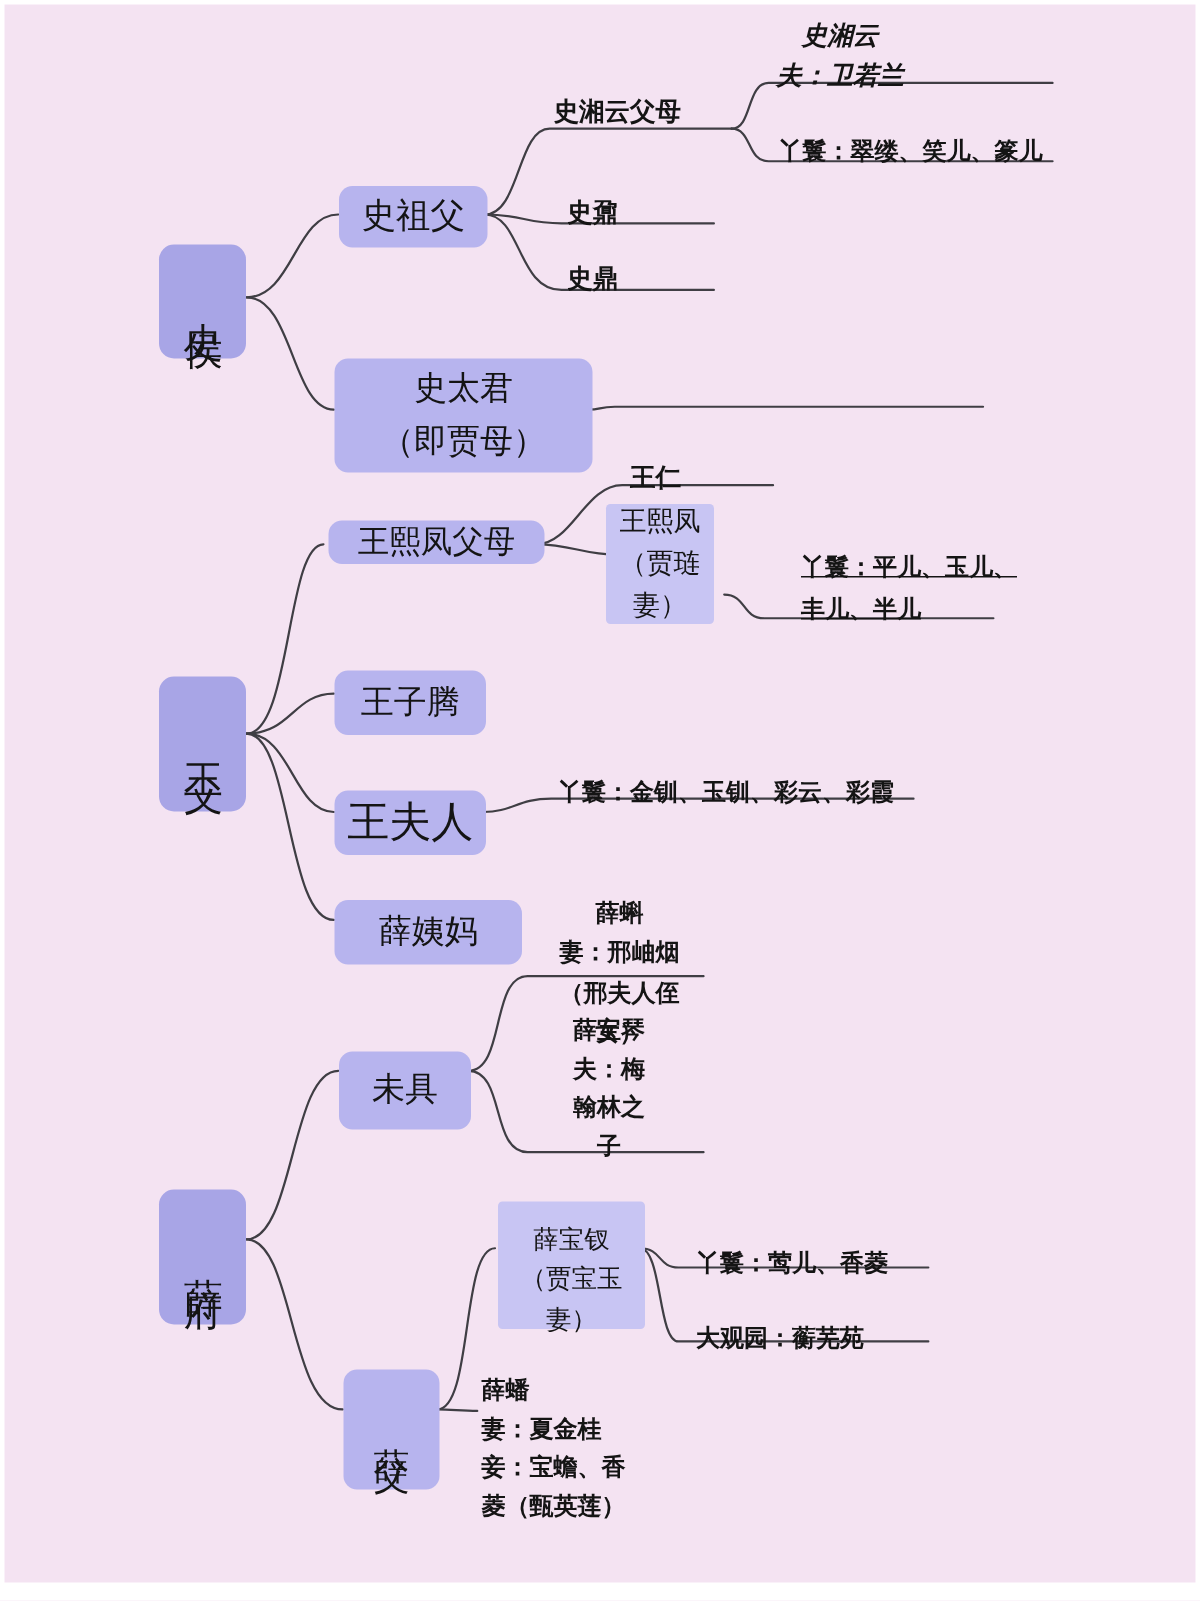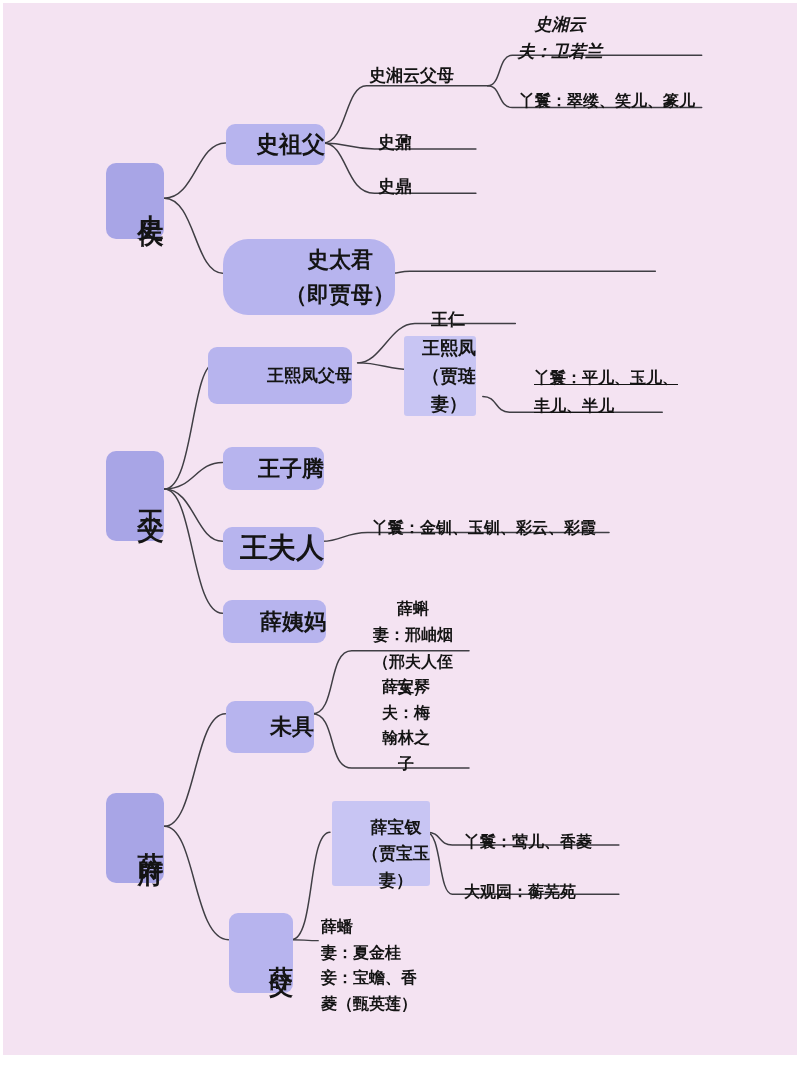--- a/index.html
+++ b/index.html
@@ -18,22 +18,22 @@
     background:var(--background);
     border-left:3px solid var(--frame);
     border-right:3px solid var(--frame);
     border-top:3px solid var(--frame);
     border-bottom:12px solid var(--frame);
     overflow:hidden;
   }
   svg.lines{position:absolute;left:0;top:0;width:100%;height:100%;pointer-events:none;}
   svg.lines path{fill:none;stroke:var(--line);stroke-width:1.5;stroke-linecap:round;}
   .node{
-    position:absolute;box-sizing:border-box;display:flex;align-items:center;justify-content:flex-end;
-    font-weight:bold;color:var(--text);z-index:2;
+    position:absolute;box-sizing:border-box;display:flex;align-items:center;justify-content:center;
+    font-weight:normal;color:var(--text);z-index:2;
   }
   .box{background:var(--child-box);border-radius:9px;}
   .root{background:var(--root-box);border-radius:10px;}
   .light{background:var(--light-box);border-radius:3px;}
   .label{position:absolute;font-weight:bold;color:var(--text);z-index:2;}
   .txt{white-space:pre-line;line-height:1.6;}
   .center{text-align:center;}
   .vertical .txt{writing-mode:vertical-rl;text-orientation:upright;letter-spacing:7px;line-height:1;}
 </style>
 </head>
@@ -74,66 +74,66 @@
   <div class="node root vertical" style="left:103px;top:448px;width:58px;height:90px;font-size:26px;">
     <span class="txt">王父</span>
   </div>
   <div class="node root vertical" style="left:103px;top:790px;width:58px;height:90px;font-size:26px;">
     <span class="txt">薛府</span>
   </div>
 
   <div class="node box" style="left:223px;top:121px;width:99px;height:41px;font-size:23px;">
     <span class="txt">史祖父</span>
   </div>
-  <div class="node box center" style="left:220px;top:236px;width:172px;height:76px;font-size:22px;border-radius:25px;">
+  <div class="node box center" style="left:220px;top:236px;width:172px;height:76px;font-size:22px;">
     <span class="txt">史太君
 （即贾母）</span>
   </div>
   <div class="label" style="left:366px;top:59px;font-size:17px;">
     <span class="txt">史湘云父母</span>
   </div>
   <div class="label center" style="left:497px;top:8px;width:120px;font-size:17px;font-style:italic;">
     <span class="txt">史湘云
 夫：卫若兰</span>
   </div>
   <div class="label" style="left:516px;top:85px;font-size:16px;">
     <span class="txt">丫鬟：翠缕、笑儿、篆儿</span>
   </div>
   <div class="label" style="left:375px;top:126px;font-size:17px;">
     <span class="txt">史鼐</span>
   </div>
   <div class="label" style="left:375px;top:170px;font-size:17px;">
     <span class="txt">史鼎</span>
   </div>
 
-  <div class="node box" style="left:205px;top:344px;width:144px;height:57px;font-size:17px;">
+  <div class="node box" style="left:216px;top:344px;width:144px;height:29px;font-size:21px;">
     <span class="txt">王熙凤父母</span>
   </div>
-  <div class="label" style="left:417px;top:303px;font-size:17px;margin-left:11px;">
+  <div class="label" style="left:417px;top:303px;font-size:17px;">
     <span class="txt">王仁</span>
   </div>
   <div class="node light center" style="left:401px;top:333px;width:72px;height:80px;font-size:18px;">
     <span class="txt" style="line-height:1.55;">王熙凤
 （贾琏
 妻）</span>
   </div>
   <div class="label" style="left:531px;top:361px;font-size:16px;">
     <span class="txt" style="line-height:1.75;text-decoration:underline;">丫鬟：平儿、玉儿、
 丰儿、半儿</span>
   </div>
   <div class="node box" style="left:220px;top:444px;width:101px;height:43px;font-size:22px;">
     <span class="txt">王子腾</span>
   </div>
   <div class="node box" style="left:220px;top:524px;width:101px;height:43px;font-size:28px;">
     <span class="txt">王夫人</span>
   </div>
   <div class="label" style="left:369px;top:512px;font-size:16px;">
     <span class="txt">丫鬟：金钏、玉钏、彩云、彩霞</span>
   </div>
-  <div class="node box" style="left:220px;top:597px;width:103px;height:43px;font-size:22px;">
+  <div class="node box" style="left:220px;top:597px;width:125px;height:43px;font-size:22px;">
     <span class="txt">薛姨妈</span>
   </div>
 
   <div class="node box" style="left:223px;top:698px;width:88px;height:52px;font-size:22px;">
     <span class="txt">未具</span>
   </div>
   <div class="label center" style="left:350px;top:593px;width:120px;font-size:16px;">
     <span class="txt" style="line-height:1.65;">薛蝌
 妻：邢岫烟
 （邢夫人侄

